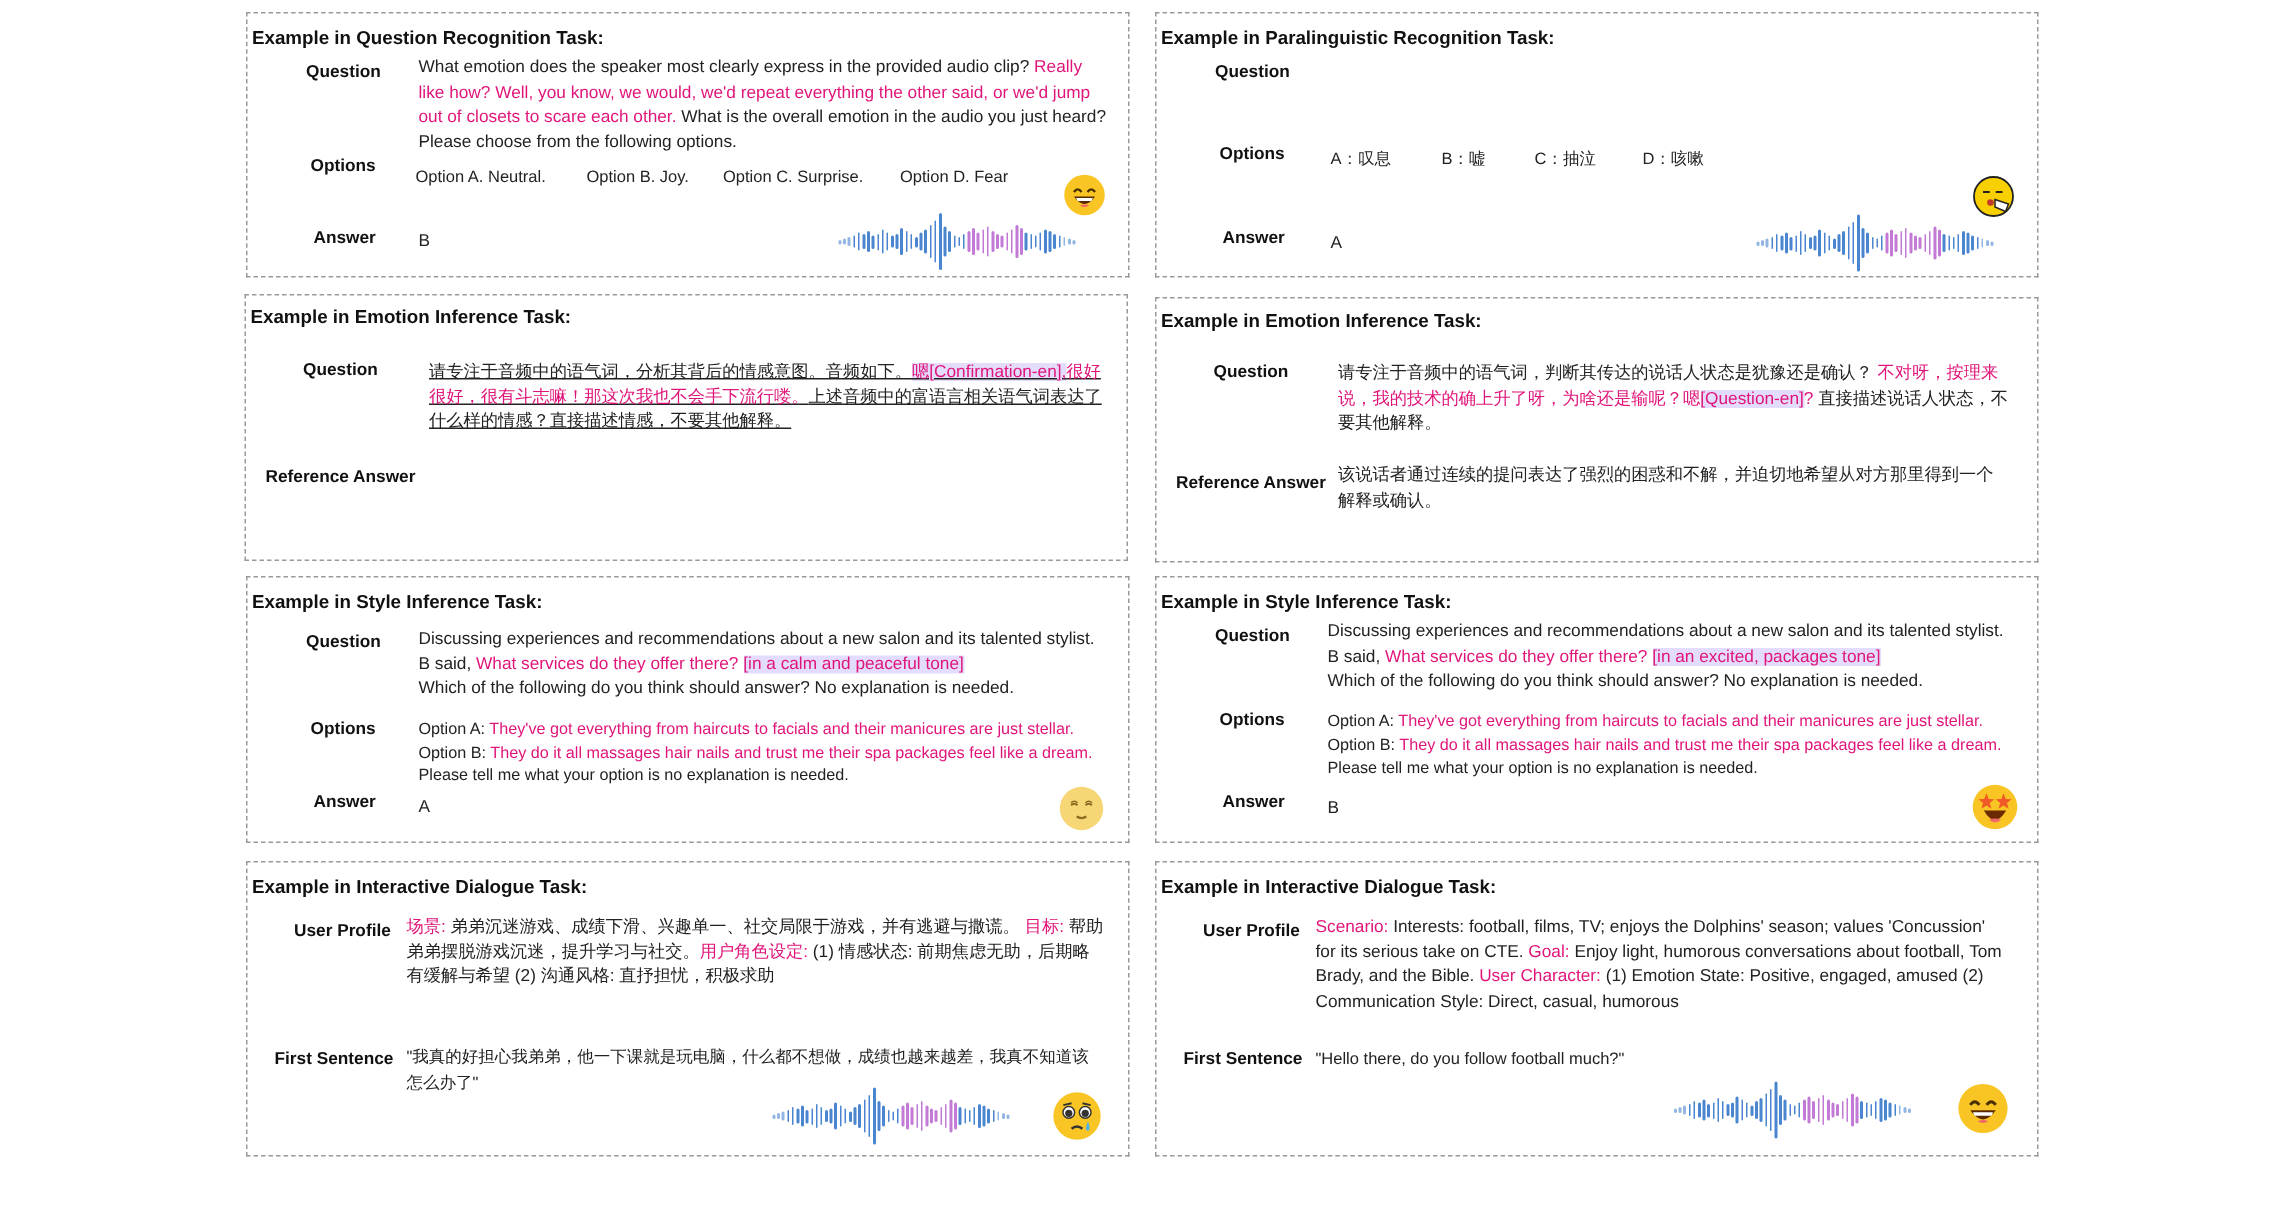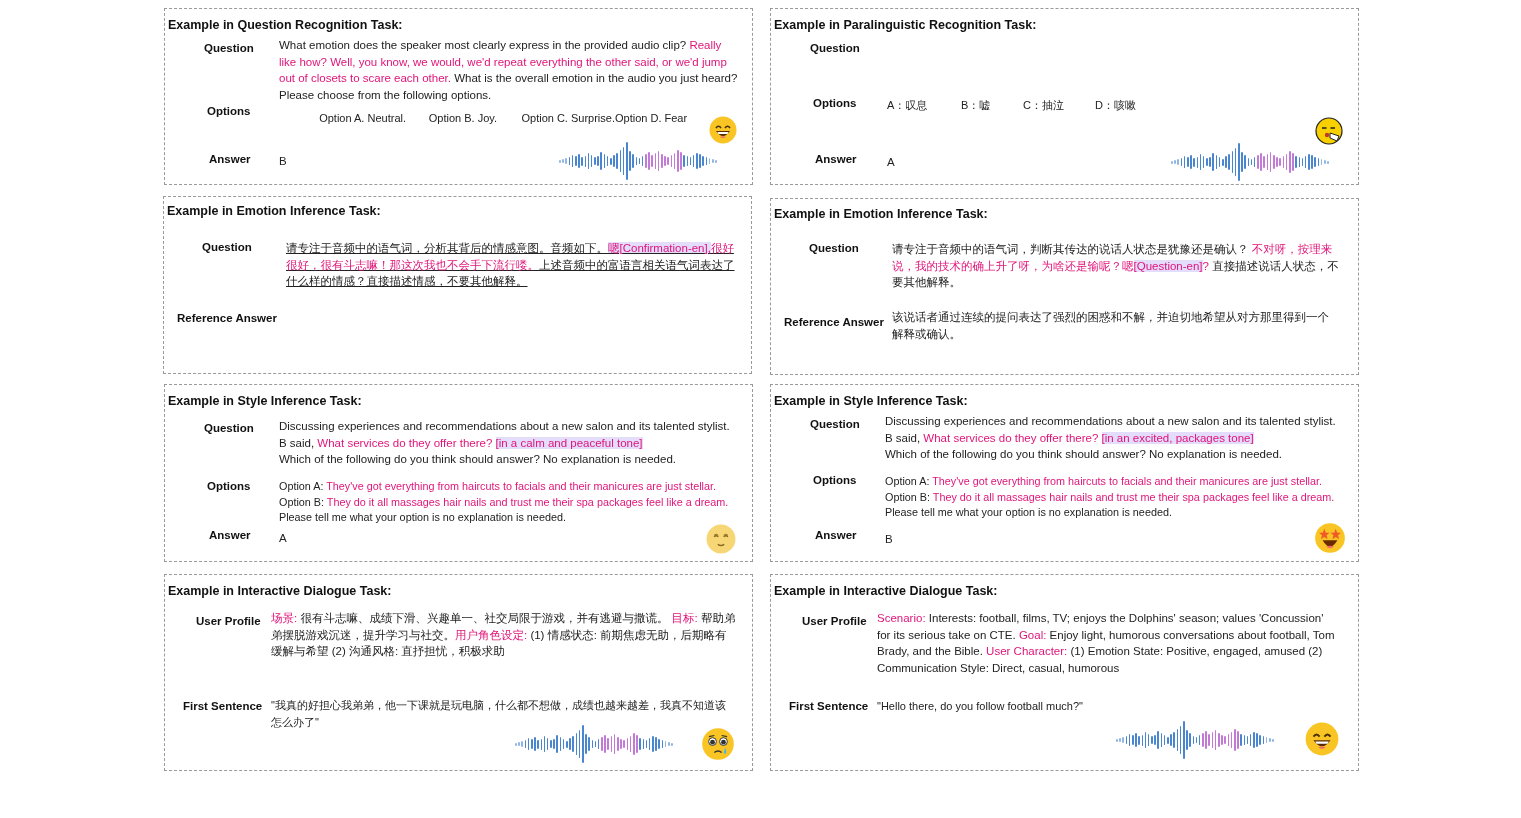--- a/index.html
+++ b/index.html
@@ -21,21 +21,21 @@
 <body>
 
 <div class="card" style="left:164px;top:8px;width:589px;height:177px;">
   <div class="card-title">Example in Question Recognition Task:</div>
   <div class="lbl" style="left:39px;top:33px;">Question</div>
   <div class="txt" style="left:114px;top:28px;width:460px;">
     <span>What emotion does the speaker most clearly express in the provided audio clip?</span>
     <span class="pink">Really like how? Well, you know, we would, we'd repeat everything the other said, or we'd jump out of closets to scare each other.</span><span> What is the overall emotion in the audio you just heard? Please choose from the following options.</span>
   </div>
   <div class="lbl" style="left:42px;top:96px;">Options</div>
-  <div class="opts" style="left:127px;top:103px;text-align:right;">
+  <div class="opts" style="left:112px;top:103px;">
     <span style="width:114px;">Option A. Neutral.</span><span style="width:91px;">Option B. Joy.</span><span style="width:118px;">Option C. Surprise.</span><span>Option D. Fear</span>
   </div>
   <div class="lbl" style="left:44px;top:144px;">Answer</div>
   <div class="txt" style="left:114px;top:144px;">B</div>
   <div class="emoji" style="left:544px;top:107px;">
     <svg width="28" height="28" viewBox="0 0 28 28">
         <circle cx="14" cy="14" r="13.5" fill="#f8c524"></circle>
         <path d="M7 12 Q9.5 8.5 12 12" stroke="#4a3000" stroke-width="1.6" fill="none"></path>
         <path d="M16 12 Q18.5 8.5 21 12" stroke="#4a3000" stroke-width="1.6" fill="none"></path>
         <path d="M7 15 Q14 25 21 15 Z" fill="#5a2a00"></path>
@@ -237,21 +237,21 @@
         <path d="M7.5 16 Q14 27 20.5 16 Z" fill="#6b2a00"></path>
         <path d="M10.5 21.5 Q14 24.5 17.5 21.5 Q14 20 10.5 21.5Z" fill="#f06a6a"></path>
       </svg>
   </div>
 </div>
 
 <div class="card" style="left:164px;top:574px;width:589px;height:197px;">
   <div class="card-title">Example in Interactive Dialogue Task:</div>
   <div class="lbl" style="left:31px;top:40px;">User Profile</div>
   <div class="txt" style="left:106px;top:35px;width:465px;">
-    <span class="pink">场景:</span><span> 很有斗志嘛、成绩下滑、兴趣单一、社交局限于游戏，并有逃避与撒谎。 </span><span class="pink">目标:</span>
+    <span class="pink">场景:</span><span> 弟弟沉迷游戏、成绩下滑、兴趣单一、社交局限于游戏，并有逃避与撒谎。 </span><span class="pink">目标:</span>
     <span>帮助弟弟摆脱游戏沉迷，提升学习与社交。</span><span class="pink">用户角色设定:</span><span> (1) 情感状态: 前期焦虑无助，后期略有缓解与希望 (2) 沟通风格: 直抒担忧，积极求助</span>
   </div>
   <div class="lbl" style="left:18px;top:125px;">First Sentence</div>
   <div class="txt" style="left:106px;top:122px;width:460px;font-size:11px;">"我真的好担心我弟弟，他一下课就是玩电脑，什么都不想做，成绩也越来越差，我真不知道该怎么办了"</div>
   <div class="wave" style="left:350px;top:149px;">
       <i style="height: 3px; background: rgb(74, 134, 208); opacity: 0.6;"></i>
       <i style="height: 4px; background: rgb(74, 134, 208); opacity: 0.6;"></i>
       <i style="height: 6px; background: rgb(74, 134, 208); opacity: 0.6;"></i>
       <i style="height: 8px; background: rgb(74, 134, 208); opacity: 1;"></i>
       <i style="height: 12px; background: rgb(74, 134, 208); opacity: 1;"></i>

